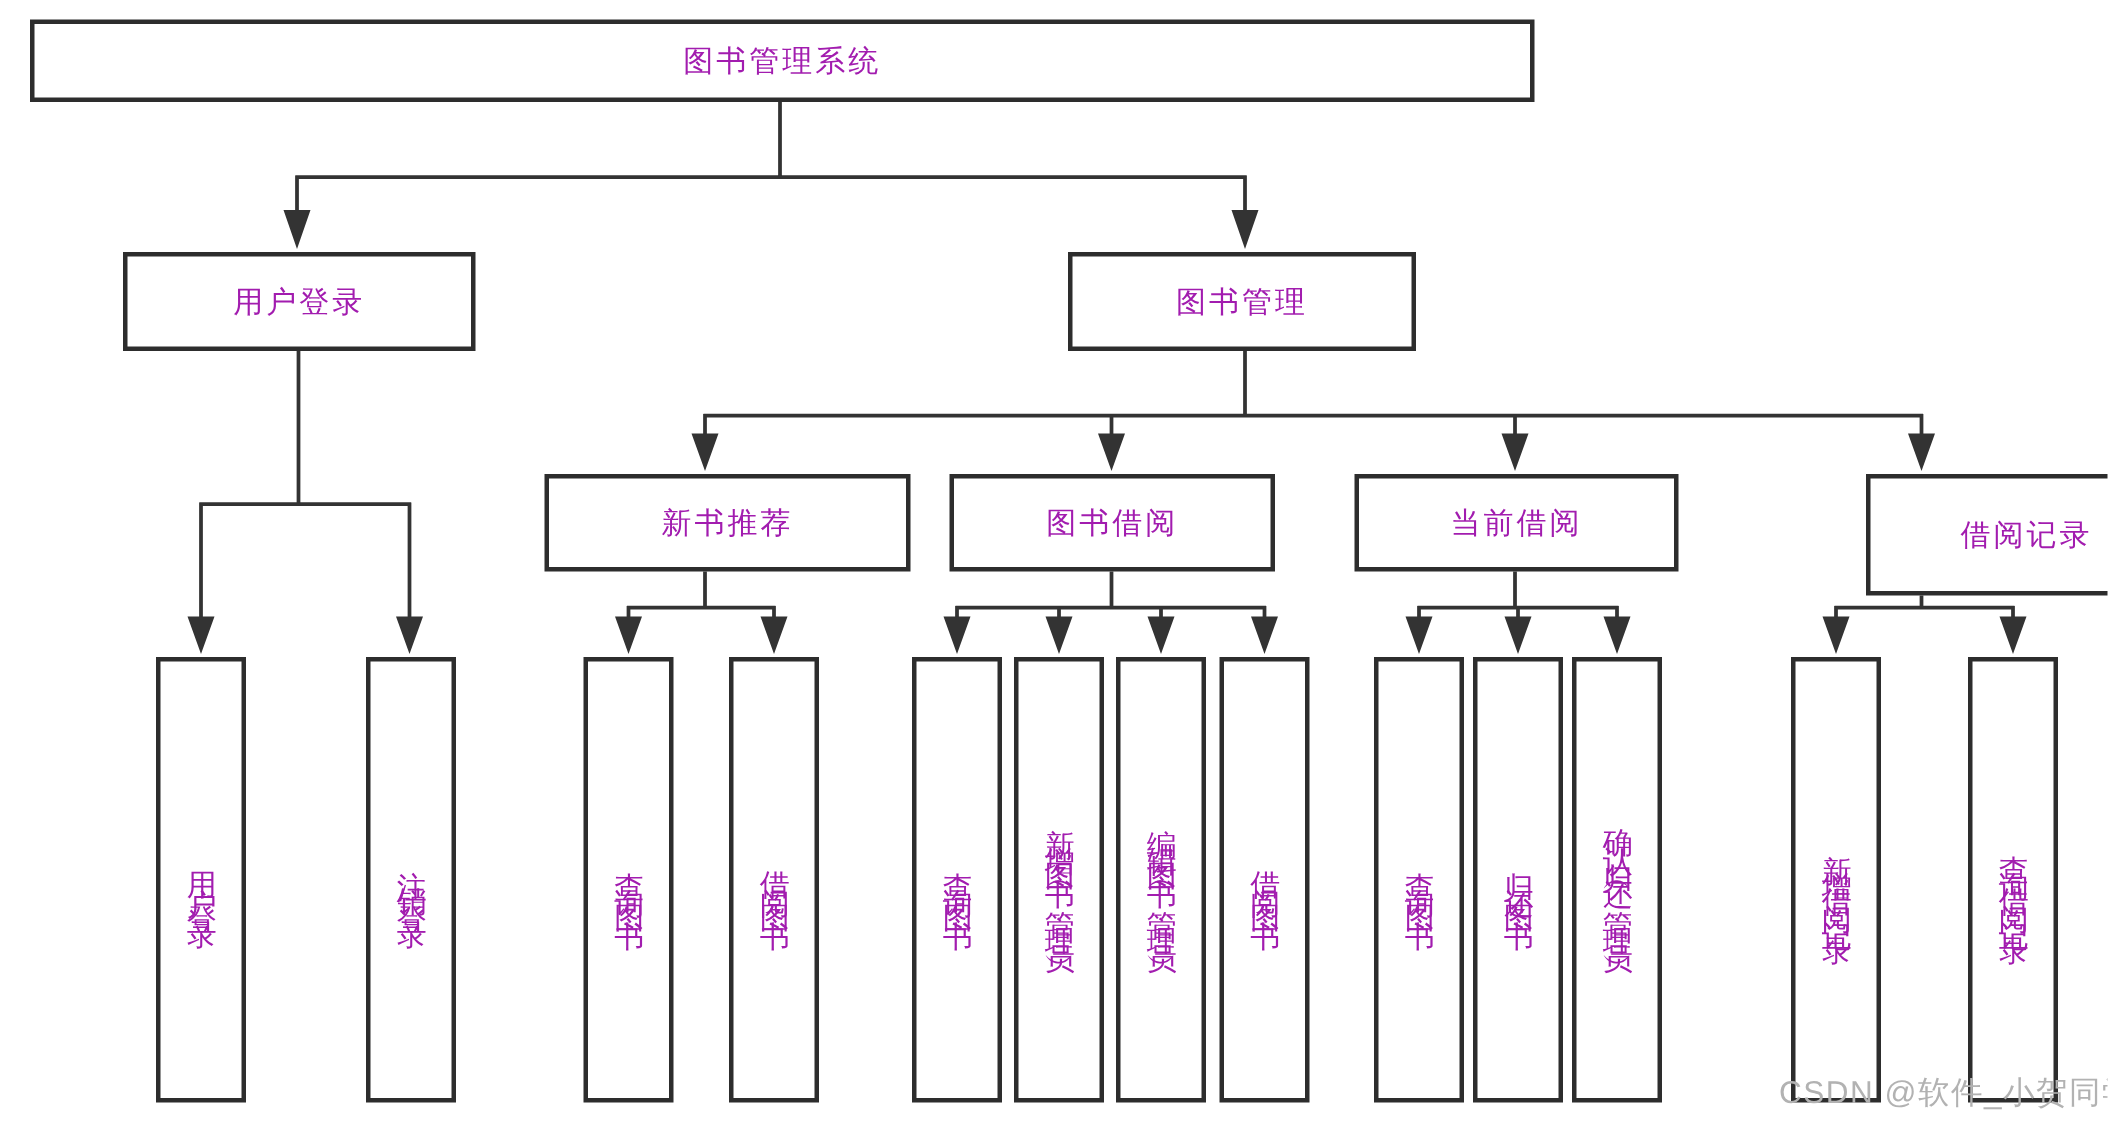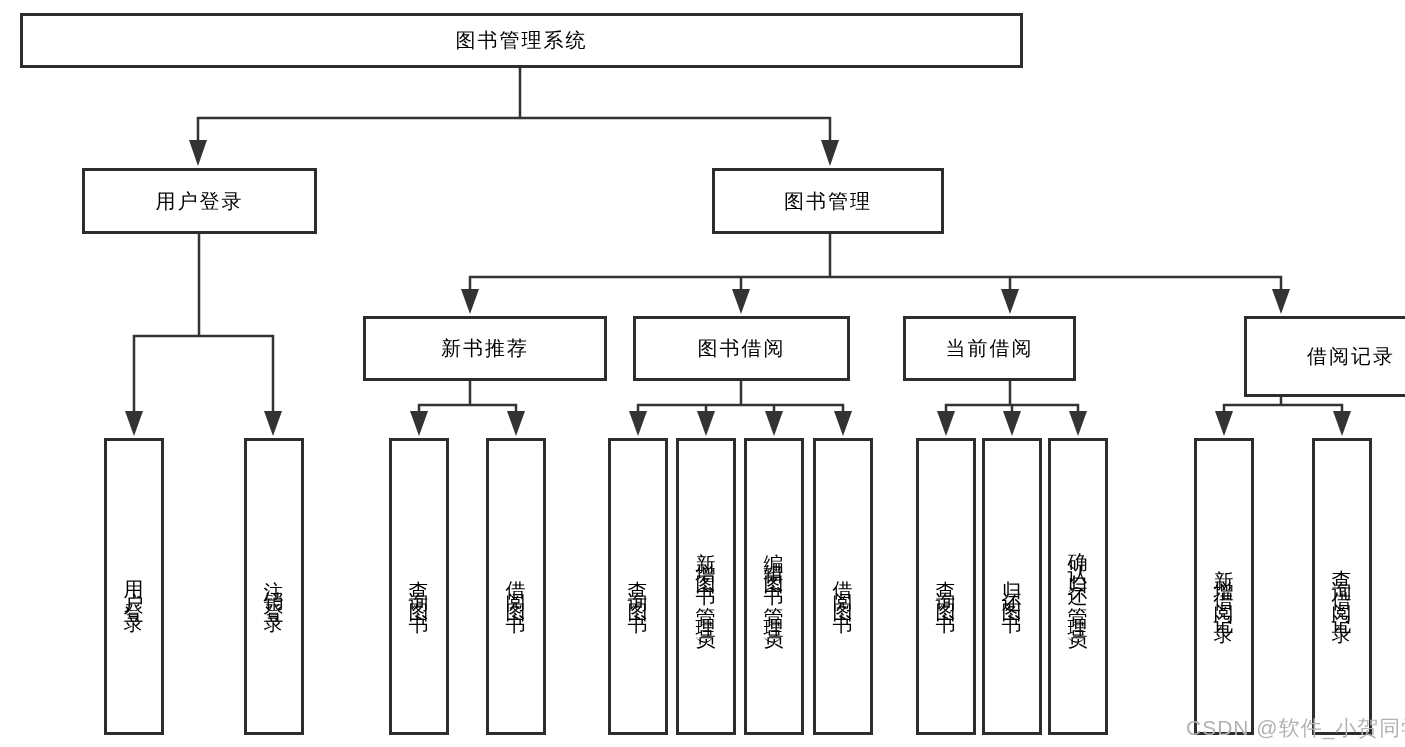--- a/index.html
+++ b/index.html
@@ -18,37 +18,37 @@
     background:#ffffff;
     border:3px solid #2d2d2d;
     display:flex;
     align-items:center;
     justify-content:center;
     z-index:2;
   }
   .box .label {
     font-size:20px;
     letter-spacing:2px;
-    color:#000000;
+    color:#a21caf;
     white-space:nowrap;
   }
   .leaf .label {
     writing-mode:vertical-rl;
     text-orientation:mixed;
     letter-spacing:11px;
     line-height:1;
     white-space:normal;
   }
   
   .n-root  { left:20px;  top:13px;  width:1003px; height:55px; }
   .n-l2a   { left:82px;  top:168px; width:235px;  height:66px; }
   .n-l2b   { left:712px; top:168px; width:232px;  height:66px; }
   .n-l3a   { left:363px; top:316px; width:244px;  height:65px; }
   .n-l3b   { left:633px; top:316px; width:217px;  height:65px;text-align:right; }
-  .n-l3c   { left:903px; top:316px; width:173px;  height:65px; }
+  .n-l3c   { left:903px; top:316px; width:216px;  height:65px; }
   .n-l3d   { left:1244px;top:316px; width:214px;  height:81px; }
   .leaf    { top:438px;  width:60px; height:297px; }
   .f1  { left:104px; }  .f2  { left:244px; }
   .f3  { left:389px; }  .f4  { left:486px; }
   .f5  { left:608px; }  .f6  { left:676px; }
   .f7  { left:744px; }  .f8  { left:813px; }
   .f9  { left:916px; }  .f10 { left:982px; }
   .f11 { left:1048px; } .f12 { left:1194px; }
   .f13 { left:1312px; }
   .watermark {

